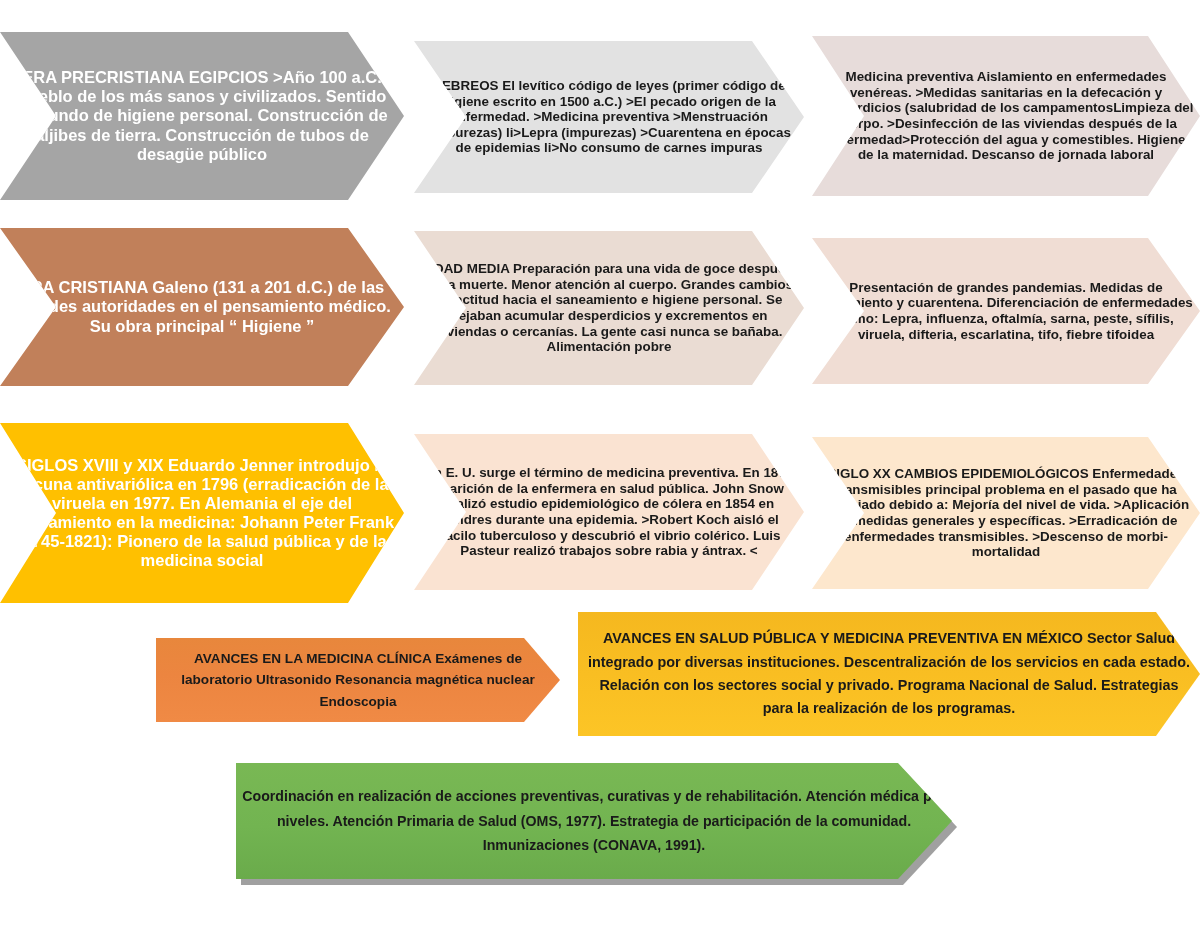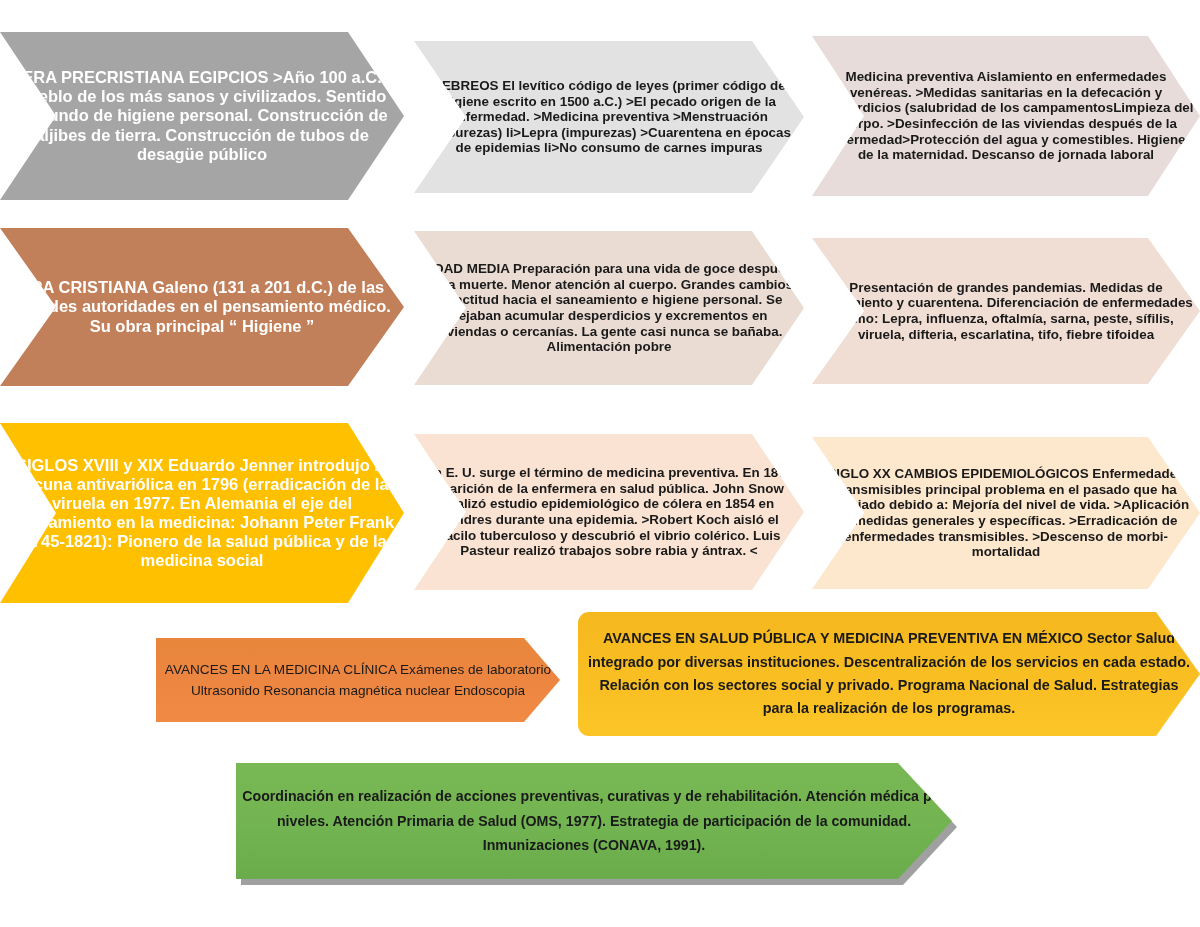--- a/index.html
+++ b/index.html
@@ -141,32 +141,31 @@
     font-weight: 700;
   }
 
   
   #c-clinica {
     left: 156px; top: 638px; width: 404px; height: 84px;
     --tip: 36px;
     background: linear-gradient(180deg, #e8873c 0%, #ec8540 45%, #f08a45 100%);
     color: #1a1a1a;
     font-size: 13.6px;
-    font-weight: 400;
+    font-weight: 700;
     line-height: 1.55;
   }
   #c-mexico {
     left: 578px; top: 612px; width: 622px; height: 124px;
     --tip: 44px;
     background: linear-gradient(180deg, #f5b81f 0%, #f9be22 50%, #fcc526 100%);
     color: #1a1a1a;
     font-size: 14.4px;
     font-weight: 600;
     line-height: 1.62;
-    border-radius: 11px;
   }
 
   
   #c-coordinacion {
     left: 236px; top: 763px; width: 716px; height: 116px;
     --tip: 54px;
     background: linear-gradient(180deg, #79b854 0%, #72b451 55%, #6aab4b 100%);
     color: #1a1a1a;
     font-size: 14.2px;
     font-weight: 600;

